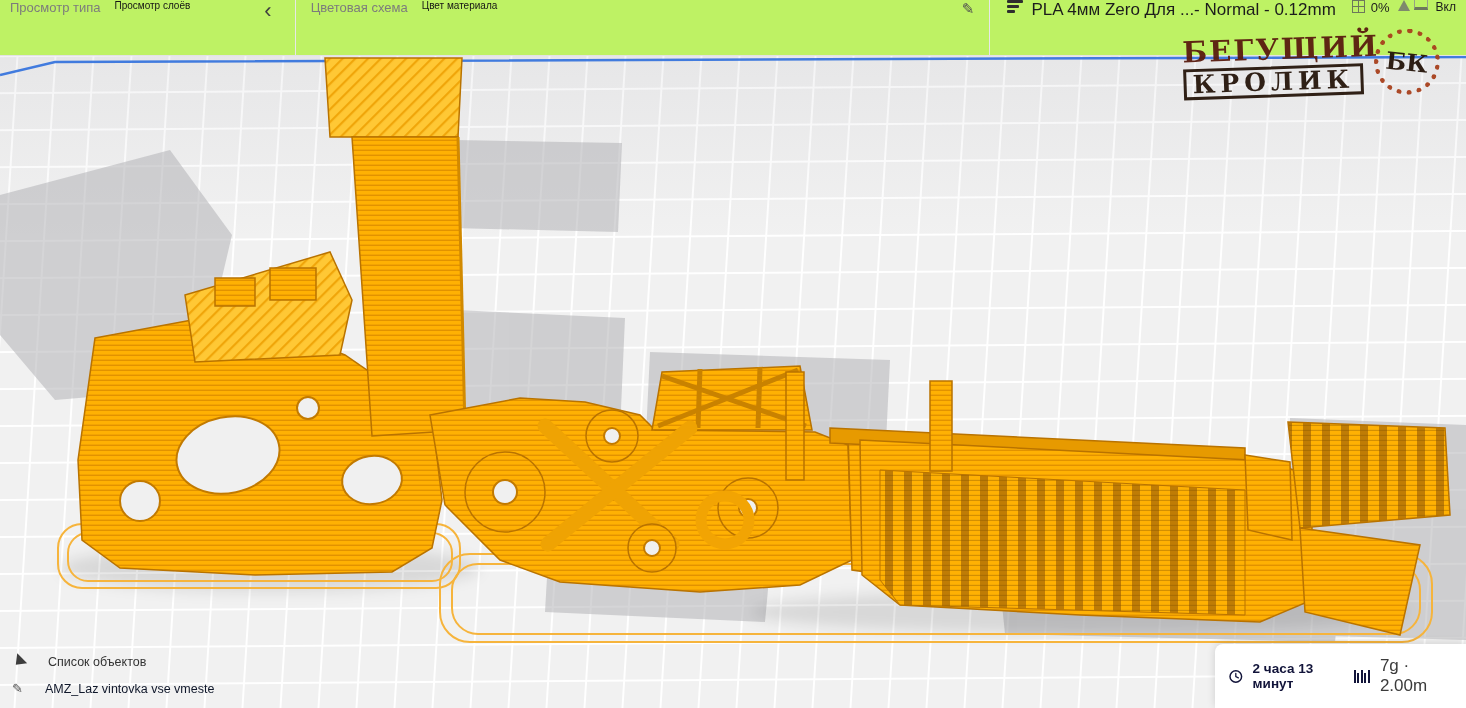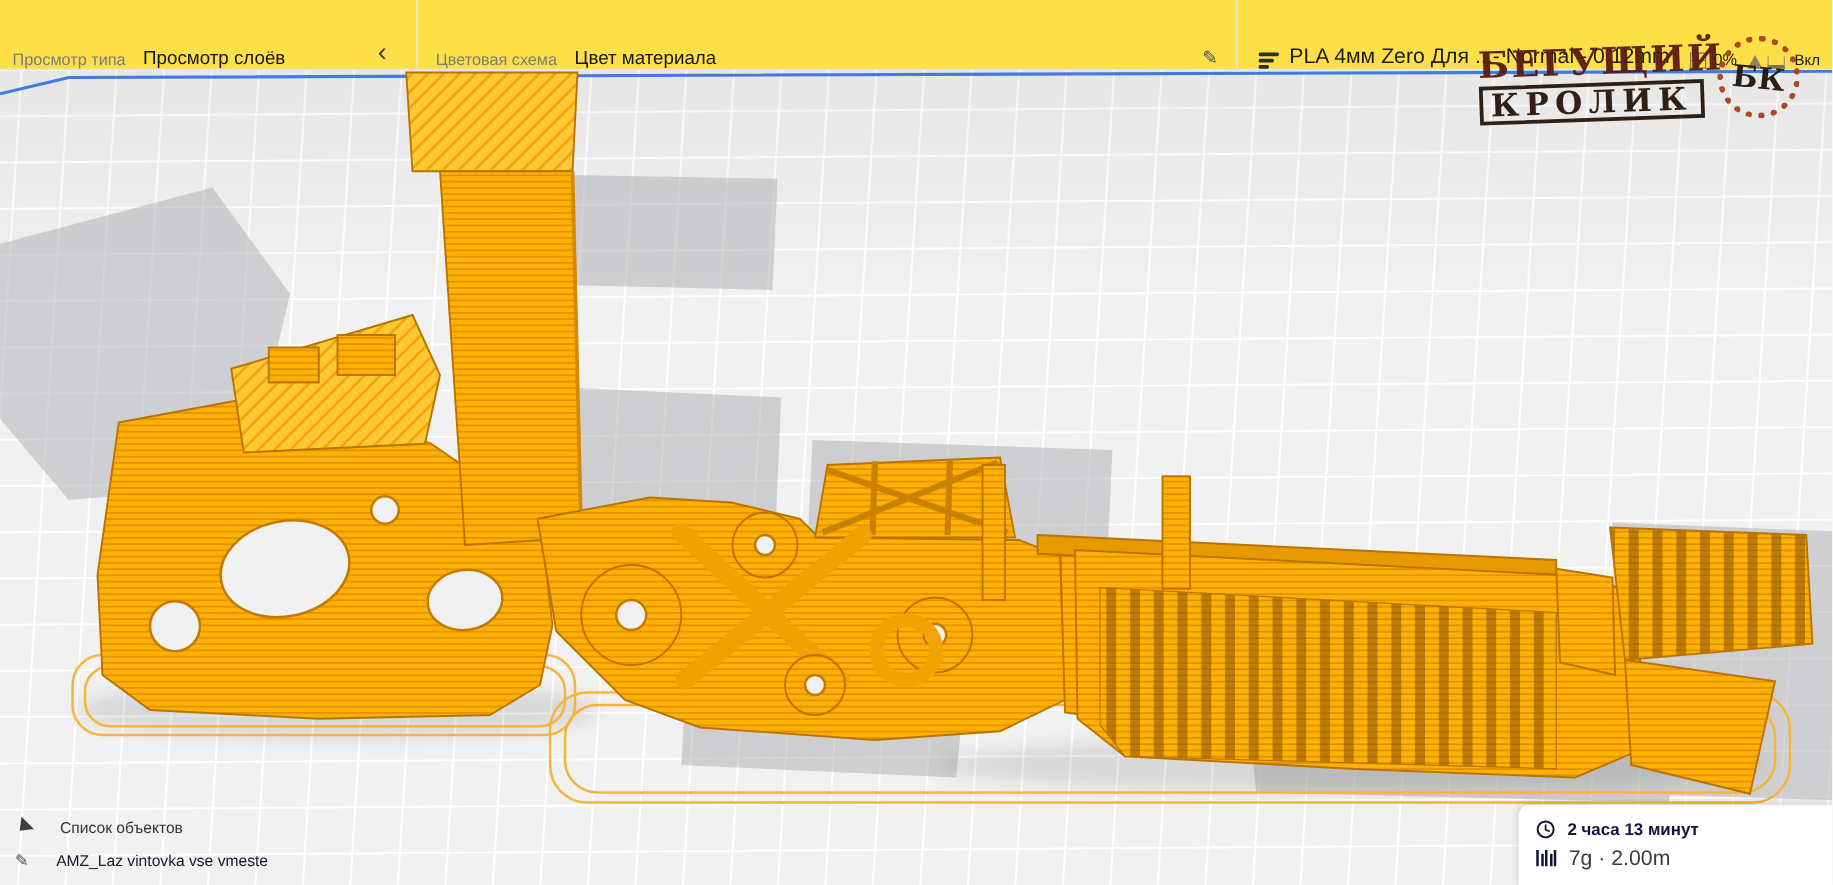--- a/index.html
+++ b/index.html
@@ -1,24 +1,24 @@
 <!DOCTYPE html>
 <html><head>
 <meta charset="utf-8">
 <style>
   *{box-sizing:border-box;margin:0;padding:0}
   html,body{width:1466px;height:708px;overflow:hidden;background:#fff;
     font-family:"Liberation Sans",sans-serif;}
   .app{position:relative;width:1466px;height:708px;overflow:hidden}
 
   
-  .toolbar{position:absolute;top:0;left:0;right:0;height:56px;background:#fde047;
-    border-bottom:1px solid #e3e3e3;display:flex;align-items:flex-end;padding:0 10px;z-index:5}
+  .toolbar{position:absolute;top:0;left:0;right:0;height:56px;background:#bef264;
+    border-bottom:1px solid #e3e3e3;display:flex;align-items:flex-start;padding:0 10px;z-index:5}
   .tb-label{color:#7c7c7c;font-size:13px;margin-right:14px;white-space:nowrap}
-  .tb-value{color:#141414;font-size:15px;margin-right:8px;white-space:nowrap;cursor:pointer}
+  .tb-value{color:#141414;font-size:10px;margin-right:8px;white-space:nowrap;cursor:pointer}
   .tb-chevron{color:#3f3f3f;font-size:22px;line-height:1;margin:0 8px 2px 66px;cursor:pointer}
   .tb-divider{width:1px;align-self:stretch;background:#e7e7e7;margin:0 15px}
   .tb-spacer{flex:1}
   .pencil{color:#4f4f4f;font-size:15px;cursor:pointer}
   .pencil.sm{font-size:13px}
   .mat-icon{display:inline-flex;flex-direction:column;gap:2px;margin:0 8px 0 2px}
   .mat-icon i{display:block;height:3px;background:#2e2e2e;border-radius:1px}
   .mat-icon i:nth-child(1){width:16px}.mat-icon i:nth-child(2){width:12px}.mat-icon i:nth-child(3){width:8px}
   .profile-text{color:#1c1c1c;font-size:17px;white-space:nowrap;margin-right:14px}
   .mini{display:inline-block;position:relative;opacity:.8;margin:0 2px}
@@ -55,21 +55,21 @@
   
   .objlist{position:absolute;left:12px;bottom:6px;z-index:4;font-size:12.5px;color:#333}
   .objrow{display:flex;align-items:center;gap:22px;height:27px;cursor:pointer}
   .tri{width:0;height:0;border-left:7px solid transparent;border-right:7px solid transparent;
     border-top:9px solid #3d3d3d;transform:rotate(45deg)}
   .objname{color:#0f172a}
 
   
   .infocard{position:absolute;right:0;bottom:0;width:251px;height:64px;background:#fff;
     border-radius:8px 0 0 0;box-shadow:0 -1px 8px rgba(0,0,0,.14);padding:9px 14px;z-index:4;
-    display:flex;flex-direction:column;justify-content:center;gap:6px}
+    display:flex;flex-direction:row;gap:6px}
   .inforow{display:flex;align-items:center;gap:10px}
   .time-text{font-weight:bold;font-size:13.5px;color:#12143a}
   .mat-text{font-size:17px;color:#3b3b3b}
   .spool{display:inline-flex;align-items:flex-end;gap:1.5px;height:13px;width:16px}
   .spool i{width:2px;background:#12143a;display:block}
   .spool i:nth-child(1){height:13px}.spool i:nth-child(2){height:10px}.spool i:nth-child(3){height:13px}
   .spool i:nth-child(4){height:10px}.spool i:nth-child(5){height:13px}
 </style>
 </head>
 <body>

